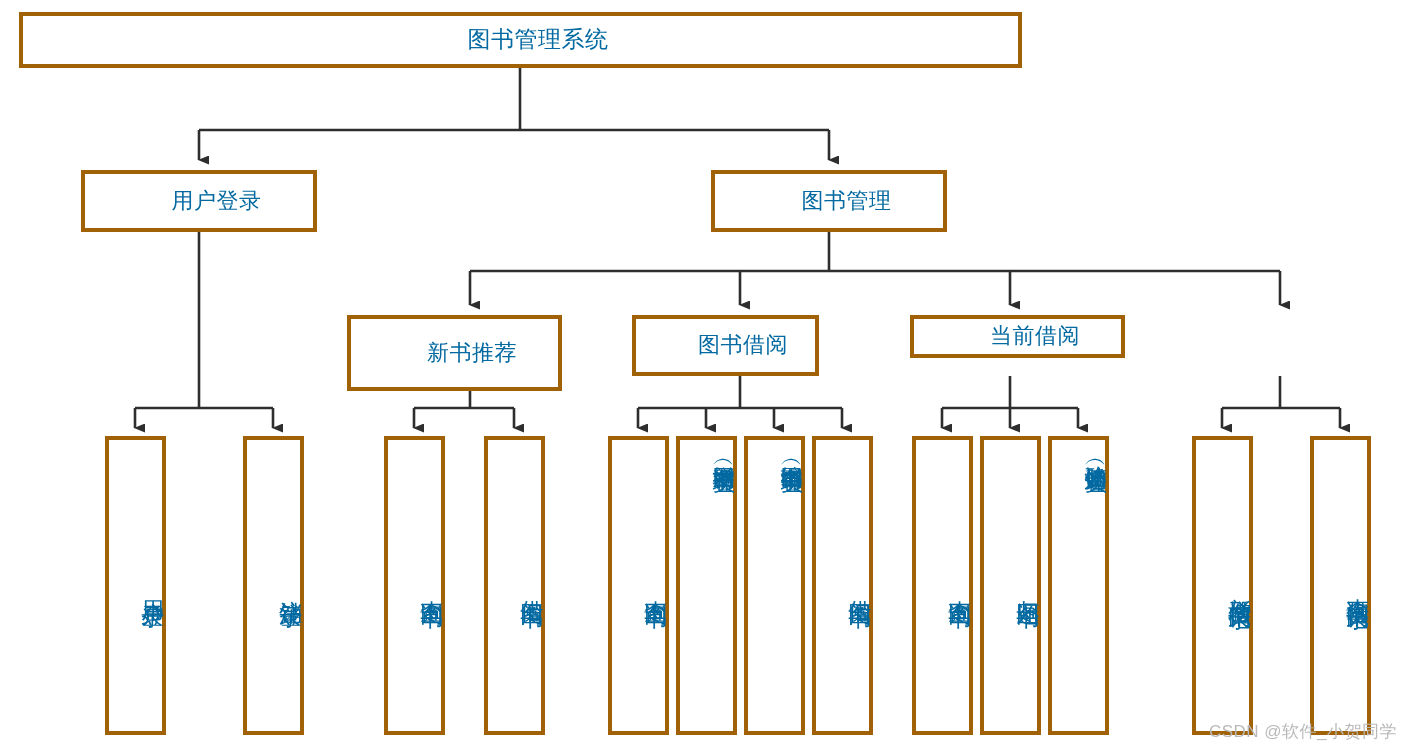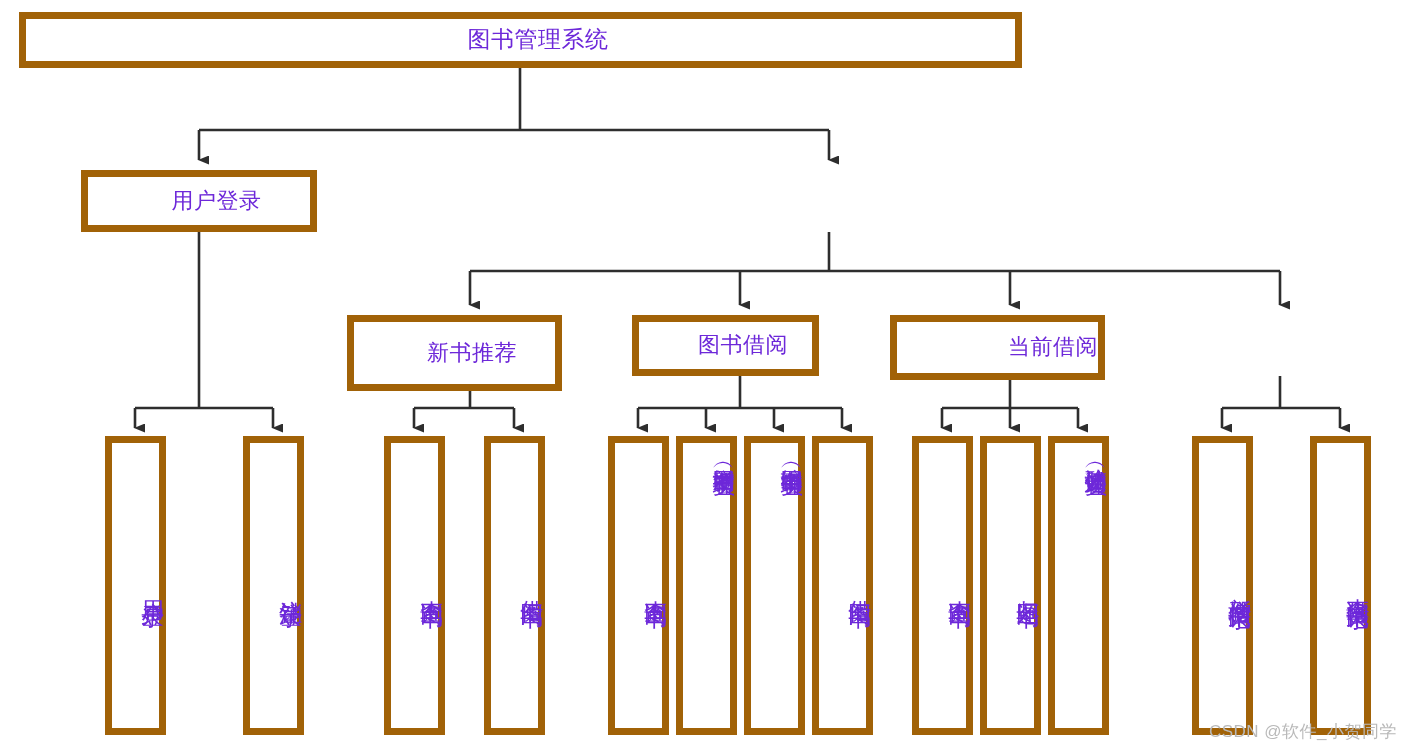--- a/index.html
+++ b/index.html
@@ -22,25 +22,25 @@
     left: 0;
     top: 0;
     width: 1405px;
     height: 747px;
     pointer-events: none;
   }
   .node {
     position: absolute;
     box-sizing: border-box;
     background: #ffffff;
-    border: 7px solid #a16207;
+    border: 4px solid #a16207;
     display: flex;
     align-items: center;
     justify-content: center;
-    color: #6d28d9;
+    color: #0369a1;
     z-index: 2;
     padding-left: 35px;
   }
   .node .label {
     display: block;
     text-align: center;
     line-height: 1.02;
     letter-spacing: 0.5px;
   }
   
@@ -141,28 +141,31 @@
     </g>
   </svg>
 
   <div class="node horiz root" style="left:19px; top:12px; width:1003px; height:56px;">
     <span class="label">图书管理系统</span>
   </div>
 
   <div class="node horiz" style="left:81px; top:170px; width:236px; height:62px;">
     <span class="label">用户登录</span>
   </div>
+  <div class="node horiz" style="left:711px; top:170px; width:236px; height:62px;">
+    <span class="label">图书管理</span>
+  </div>
 
   <div class="node horiz" style="left:347px; top:315px; width:215px; height:76px;">
     <span class="label">新书推荐</span>
   </div>
   <div class="node horiz" style="left:632px; top:315px; width:187px; height:61px;">
     <span class="label">图书借阅</span>
   </div>
-  <div class="node horiz" style="left:890px; top:315px; width:215px; height:65px;justify-content:flex-end;">
+  <div class="node horiz" style="left:910px; top:315px; width:215px; height:43px;">
     <span class="label">当前借阅</span>
   </div>
 
   <div class="node vert center" style="left:105px; top:436px; width:61px; height:299px;">
     <span class="label">用户登录</span>
   </div>
   <div class="node vert center" style="left:243px; top:436px; width:61px; height:299px;">
     <span class="label">注销登录</span>
   </div>
 

